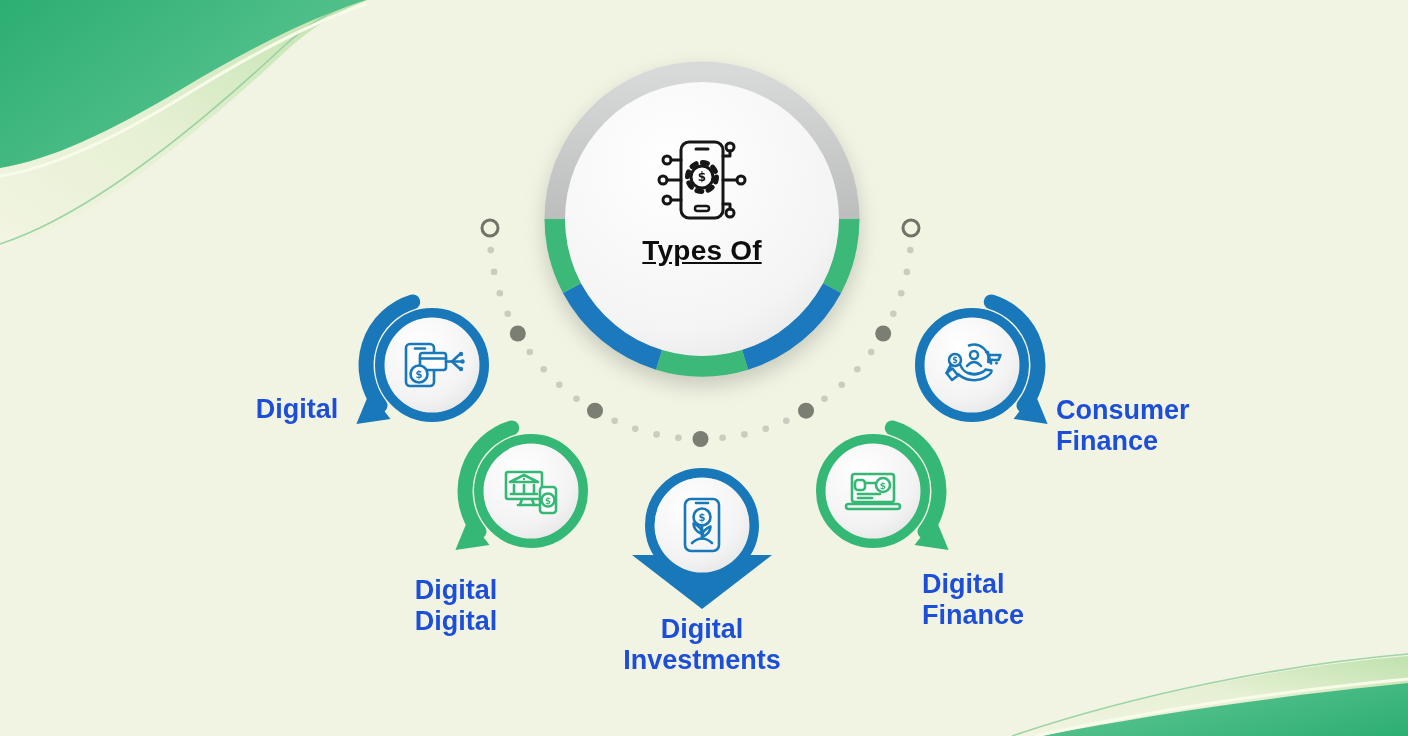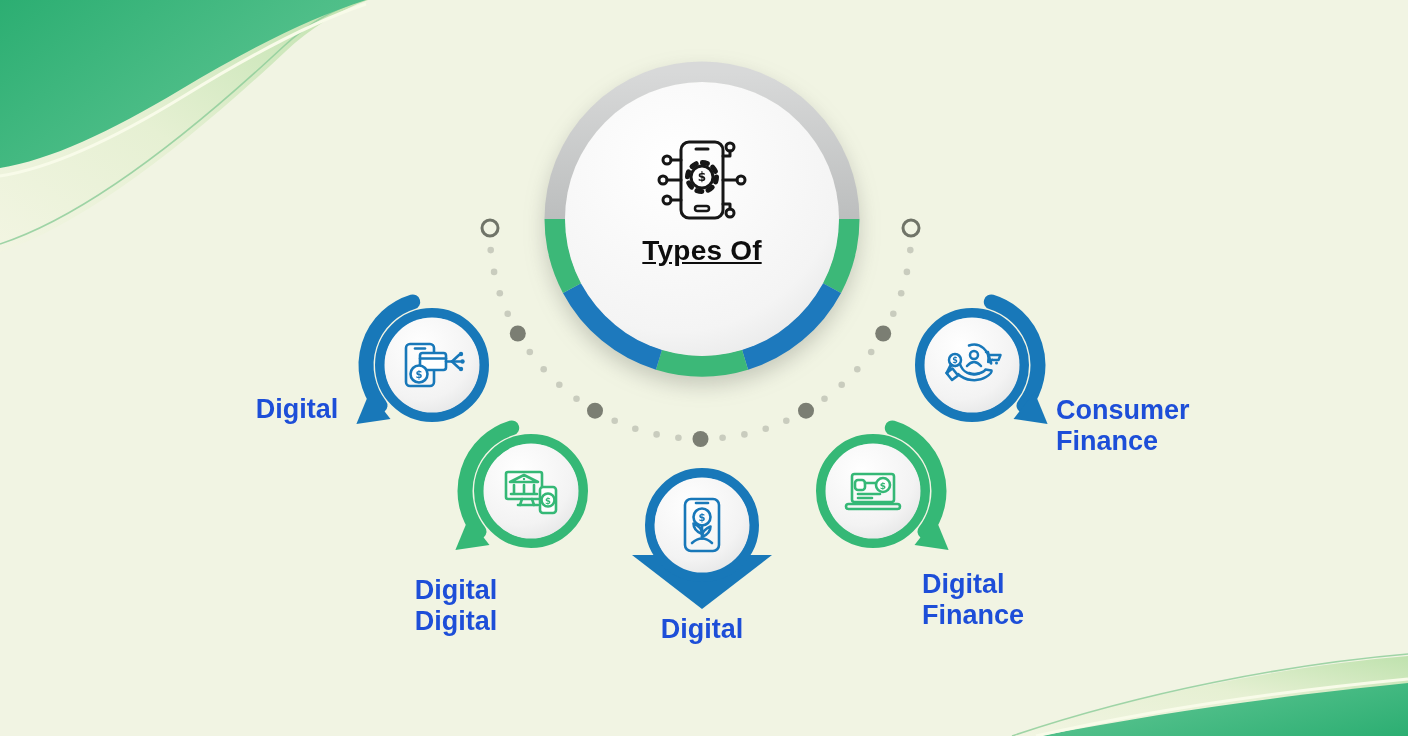--- a/index.html
+++ b/index.html
@@ -294,20 +294,21 @@
 
   <div class="abs sat-label label-payments">
     <span>Digital</span>
   </div>
   <div class="abs sat-label label-banking">
     <span>Digital</span>
     <span>Digital</span>
   </div>
   <div class="abs sat-label label-investments">
     <span>Digital</span>
+    <span>Investments</span>
   </div>
   <div class="abs sat-label label-lending">
     <span>Digital</span>
     <span>Finance</span>
   </div>
   <div class="abs sat-label label-consumer">
     <span>Consumer</span>
     <span>Finance</span>
   </div>
 

